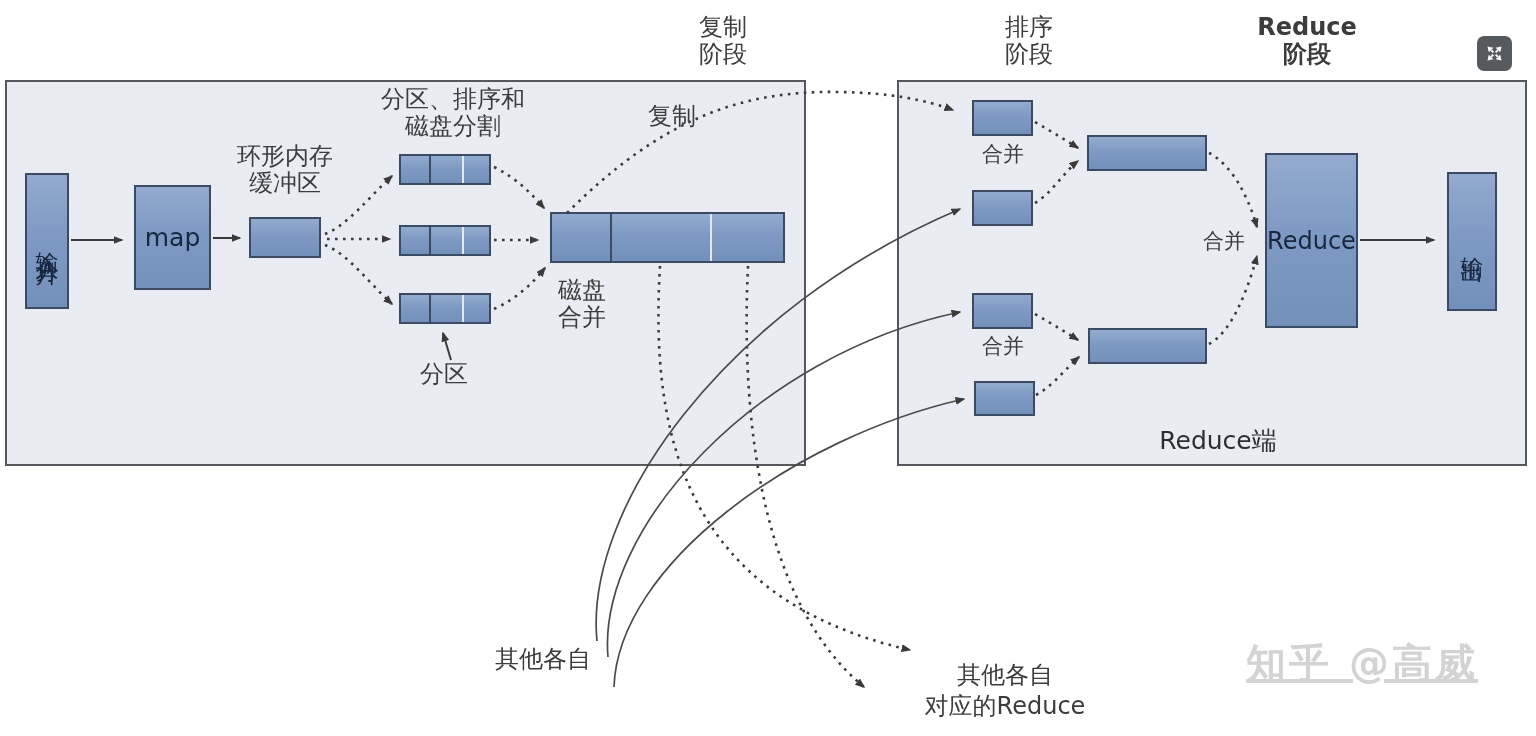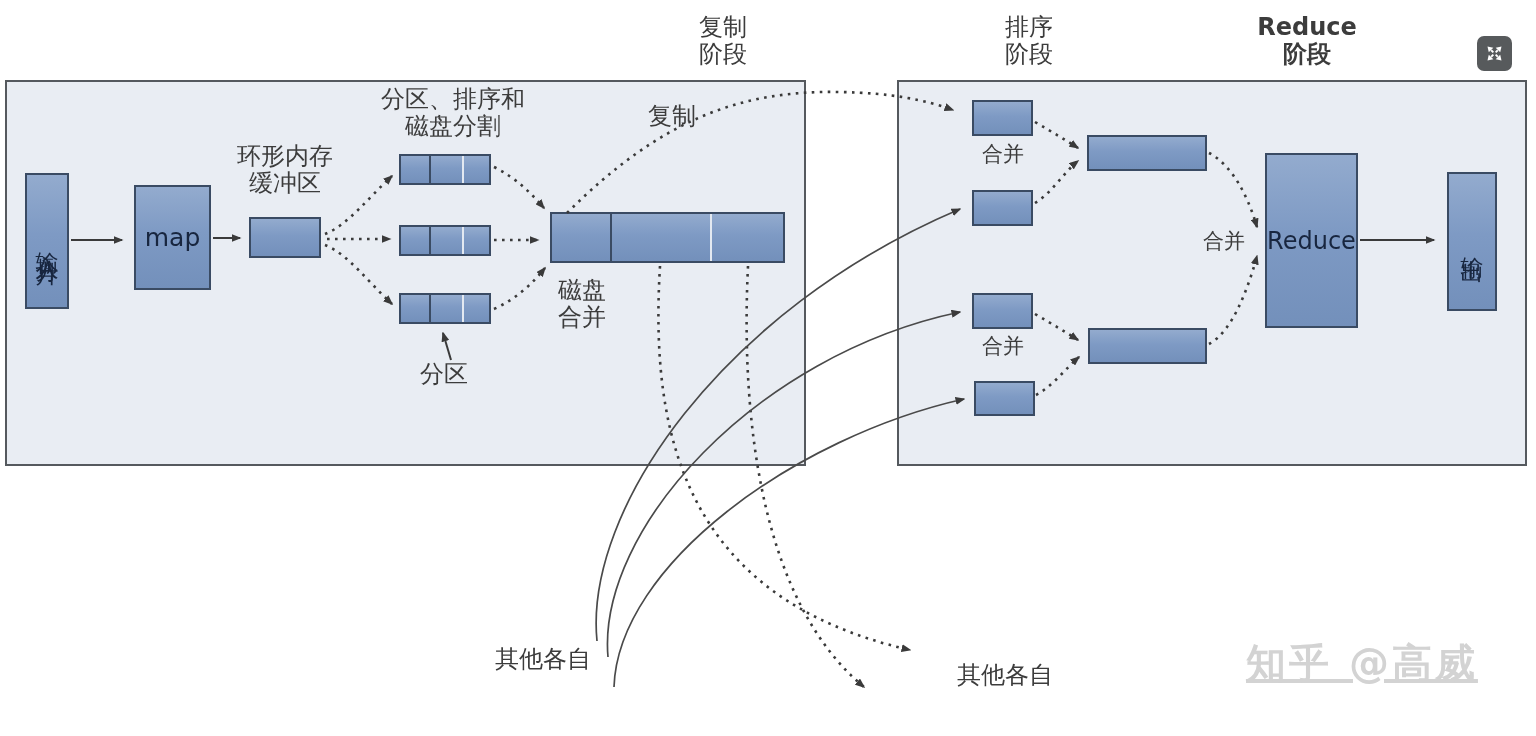--- a/index.html
+++ b/index.html
@@ -133,26 +133,28 @@
   <div class="lbl" style="left:648px;top:103px;">复制</div>
   <div class="lbl" style="left:545px;top:277px;width:74px;">
     <div>磁盘</div>
     <div>合并</div>
   </div>
   <div class="lbl" style="left:420px;top:361px;">分区</div>
 
   <div class="lbl small" style="left:975px;top:141px;width:56px;">合并</div>
   <div class="lbl small" style="left:975px;top:333px;width:56px;">合并</div>
   <div class="lbl small" style="left:1203px;top:228px;">合并</div>
+  <div class="title" style="left:1128px;top:424px;width:180px;">Reduce端</div>
 
   <div class="lbl" style="left:463px;top:644px;width:160px;line-height:31px;">
     <div>其他各自</div>
   </div>
   <div class="lbl" style="left:905px;top:660px;width:200px;line-height:31px;">
     <div>其他各自</div>
+    <div>对应的Reduce</div>
   </div>
 
   <div class="watermark" style="left:1246px;top:636px;">知乎 @高威</div>
 
   <svg id="arrow-layer" width="1536" height="736" viewBox="0 0 1536 736">
     <defs>
       <marker id="ah" markerWidth="10" markerHeight="8" refX="8.5" refY="4" orient="auto" markerUnits="userSpaceOnUse">
         <path d="M0,0 L10,4 L0,8 z" fill="#3a3a3a"></path>
       </marker>
     </defs>

